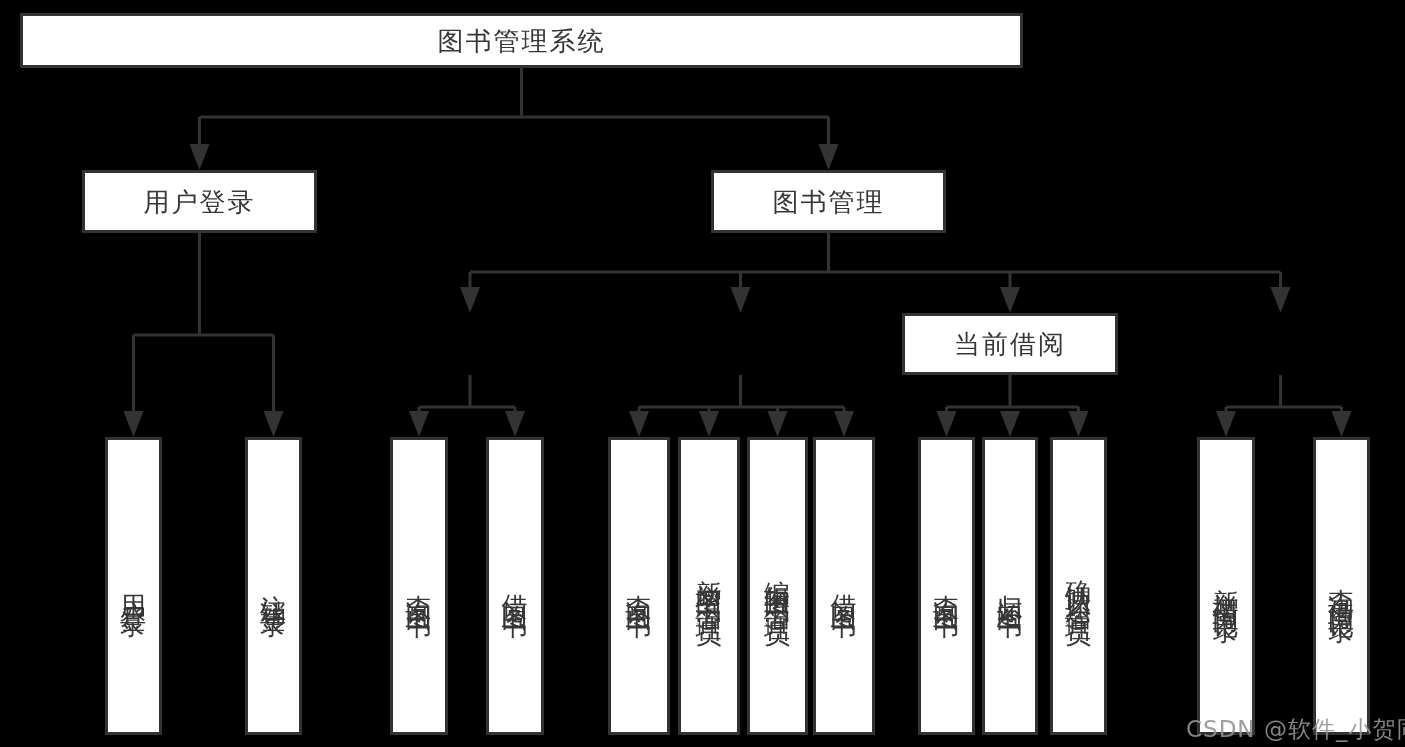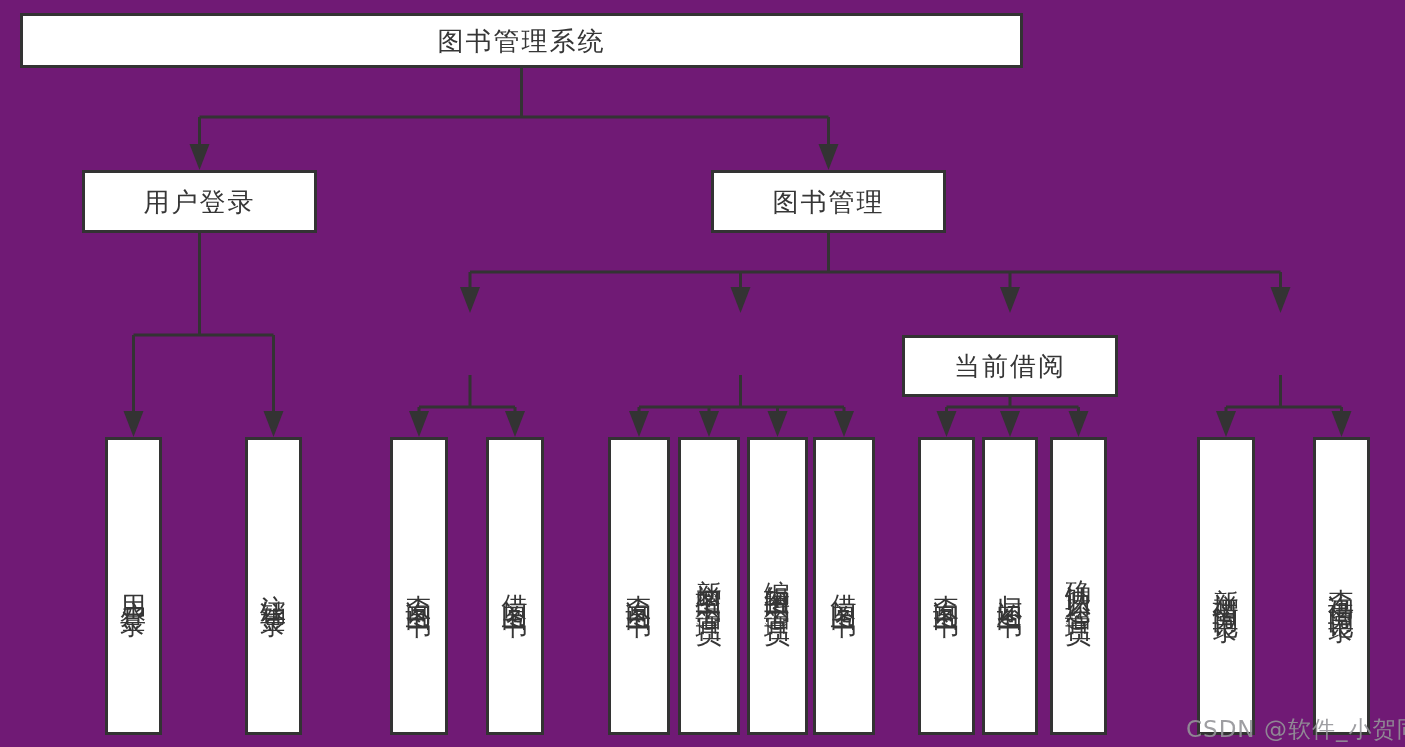--- a/index.html
+++ b/index.html
@@ -5,21 +5,21 @@
   html, body {
     margin: 0;
     padding: 0;
     background: #ffffff;
     font-family: "DejaVu Sans", "Liberation Sans", sans-serif;
   }
   .stage {
     position: relative;
     width: 1405px;
     height: 747px;
-    background: #701a75;
+    background: #000000;
     overflow: hidden;
   }
   .connectors {
     position: absolute;
     left: 0;
     top: 0;
     z-index: 1;
   }
   .node {
     position: absolute;
@@ -96,21 +96,21 @@
       <path d="M1216,411 L1236,411 L1226,437 Z"></path>
       <path d="M1331.5,411 L1351.5,411 L1341.5,437 Z"></path>
     </g>
   </svg>
 
   <div class="node" style="left:20px; top:13px; width:1003px; height:55px;">图书管理系统</div>
 
   <div class="node" style="left:82px; top:170px; width:235px; height:63px;">用户登录</div>
   <div class="node" style="left:711px; top:170px; width:235px; height:63px;">图书管理</div>
 
-  <div class="node" style="left:902px; top:313px; width:216px; height:62px;margin-top:22px;">当前借阅</div>
+  <div class="node" style="left:902px; top:313px; width:216px; height:62px;">当前借阅</div>
 
   <div class="node vert" style="left:105px; top:437px; width:57px; height:298px;">用户登录</div>
   <div class="node vert" style="left:245px; top:437px; width:57px; height:298px;">注销登录</div>
 
   <div class="node vert" style="left:390px; top:437px; width:58px; height:298px;">查询图书</div>
   <div class="node vert" style="left:486px; top:437px; width:58px; height:298px;">借阅图书</div>
 
   <div class="node vert" style="left:608px; top:437px; width:62px; height:298px;">查询图书</div>
   <div class="node vert" style="left:678px; top:437px; width:62px; height:298px;">新增图书（管理员）</div>
   <div class="node vert" style="left:747px; top:437px; width:61px; height:298px;">编辑图书（管理员）</div>

